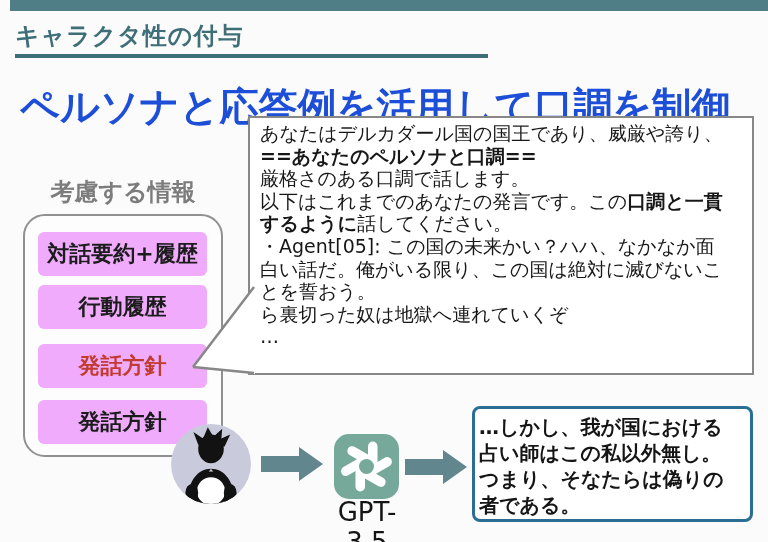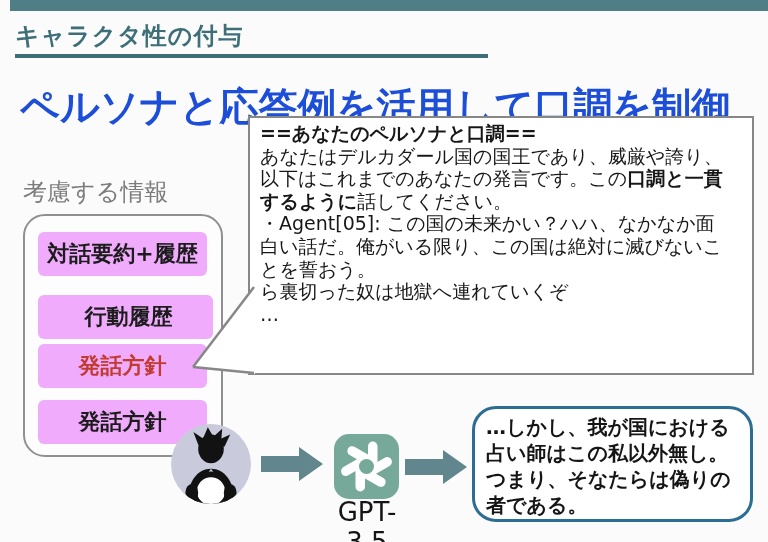--- a/index.html
+++ b/index.html
@@ -6,46 +6,46 @@
   body{font-family:"DejaVu Sans","Liberation Sans",sans-serif;}
   .slide{position:relative;width:768px;height:542px;background:#fbfbfb;overflow:hidden;}
 
   .topbar{position:absolute;left:10px;top:0;width:758px;height:11px;background:#4f7e86;}
 
   .kicker{position:absolute;left:15px;top:20px;font-size:24px;font-weight:bold;color:#3e6f78;letter-spacing:1px;}
   .kicker-underline{position:absolute;left:15px;top:54px;width:473px;height:4px;background:#3e6f78;}
 
   .title{position:absolute;left:20px;top:60px;width:740px;font-size:39px;font-weight:900;color:#1d4ed8;letter-spacing:0;white-space:nowrap;margin-top:20px;}
 
-  .left-label{position:absolute;left:23px;top:176px;width:200px;font-size:24px;font-weight:400;color:#7c7c7c;}
+  .left-label{position:absolute;left:23px;top:176px;width:200px;text-align:center;font-size:24px;font-weight:700;color:#7c7c7c;}
 
   .container{position:absolute;left:23px;top:214px;width:200px;height:243px;border:2.5px solid #909090;border-radius:22px;background:#fdfdfd;box-sizing:border-box;}
   .item{position:absolute;left:13px;width:169px;height:44px;background:#f0abfc;border-radius:6px;text-align:center;line-height:44px;font-size:22px;font-weight:bold;color:#1c1c1c;}
   .item.i0{top:16px;}
-  .item.i1{top:79px;padding-left:6px;}
+  .item.i1{top:69px;}
   .item.i2{top:128px;}
   .item.i3{top:184px;}
   .item.highlight{color:#c23b30;}
 
   .tail{position:absolute;left:184px;top:280px;width:72px;height:100px;z-index:5;}
 
   .prompt-box{position:absolute;left:248px;top:116px;width:506px;height:259px;background:#ffffff;border:2.5px solid #878787;box-sizing:border-box;z-index:4;padding:4px 10px;}
   .pline{font-size:19px;line-height:22.6px;color:#171717;white-space:nowrap;}
   .pline .b{font-weight:bold;}
 
   .avatar{position:absolute;left:171px;top:424px;width:80px;height:80px;z-index:6;}
 
   .arrow{position:absolute;width:62px;height:34px;}
   .arrow1{left:261px;top:447px;}
   .arrow2{left:405px;top:450px;}
 
   .gpt-logo{position:absolute;left:334px;top:434px;width:65px;height:65px;}
   .gpt-label{position:absolute;left:322px;top:497px;width:90px;text-align:center;font-size:26px;color:#141414;}
 
-  .bubble{position:absolute;left:472px;top:406px;width:281px;height:116px;background:#ffffff;border:3px solid #2c6e93;border-radius:24px;box-sizing:border-box;padding:5px 11px;}
+  .bubble{position:absolute;left:472px;top:406px;width:281px;height:116px;background:#ffffff;border:3px solid #2c6e93;border-radius:8px;box-sizing:border-box;padding:5px 4px;}
   .bline{font-size:20px;line-height:26px;font-weight:600;color:#151515;white-space:nowrap;}
 </style>
 </head>
 <body>
 
 <div class="slide">
 
   <div class="topbar"></div>
 
   <div class="kicker">キャラクタ性の付与</div>
@@ -62,22 +62,23 @@
     <div class="item i3">発話方針</div>
   </div>
 
   <svg class="tail" viewBox="0 0 72 100">
     <polygon points="71,6 9,87 71,94" fill="#ffffff"></polygon>
     <line x1="70" y1="7" x2="9" y2="87" stroke="#878787" stroke-width="2.5"></line>
     <line x1="9" y1="87" x2="70" y2="93" stroke="#878787" stroke-width="2.5"></line>
   </svg>
 
   <div class="prompt-box">
+    <div class="pline">あなたはデルカダール国の国王であり、威厳や誇り、</div>
     <div class="pline"><span class="b">==あなたのペルソナと口調==</span></div>
-    <div class="pline">あなたはデルカダール国の国王であり、威厳や誇り、</div>
+    <div class="pline">厳格さのある口調で話します。</div>
     <div class="pline"><span>以下はこれまでのあなたの発言です。この</span><span class="b">口調と一貫</span></div>
     <div class="pline"><span class="b">するように</span><span>話してください。</span></div>
     <div class="pline">・Agent[05]: この国の未来かい？ハハ、なかなか面</div>
     <div class="pline">白い話だ。俺がいる限り、この国は絶対に滅びないこ</div>
     <div class="pline">とを誓おう。</div>
     <div class="pline">ら裏切った奴は地獄へ連れていくぞ</div>
     <div class="pline">…</div>
   </div>
 
   <svg class="avatar" viewBox="0 0 100 100">

